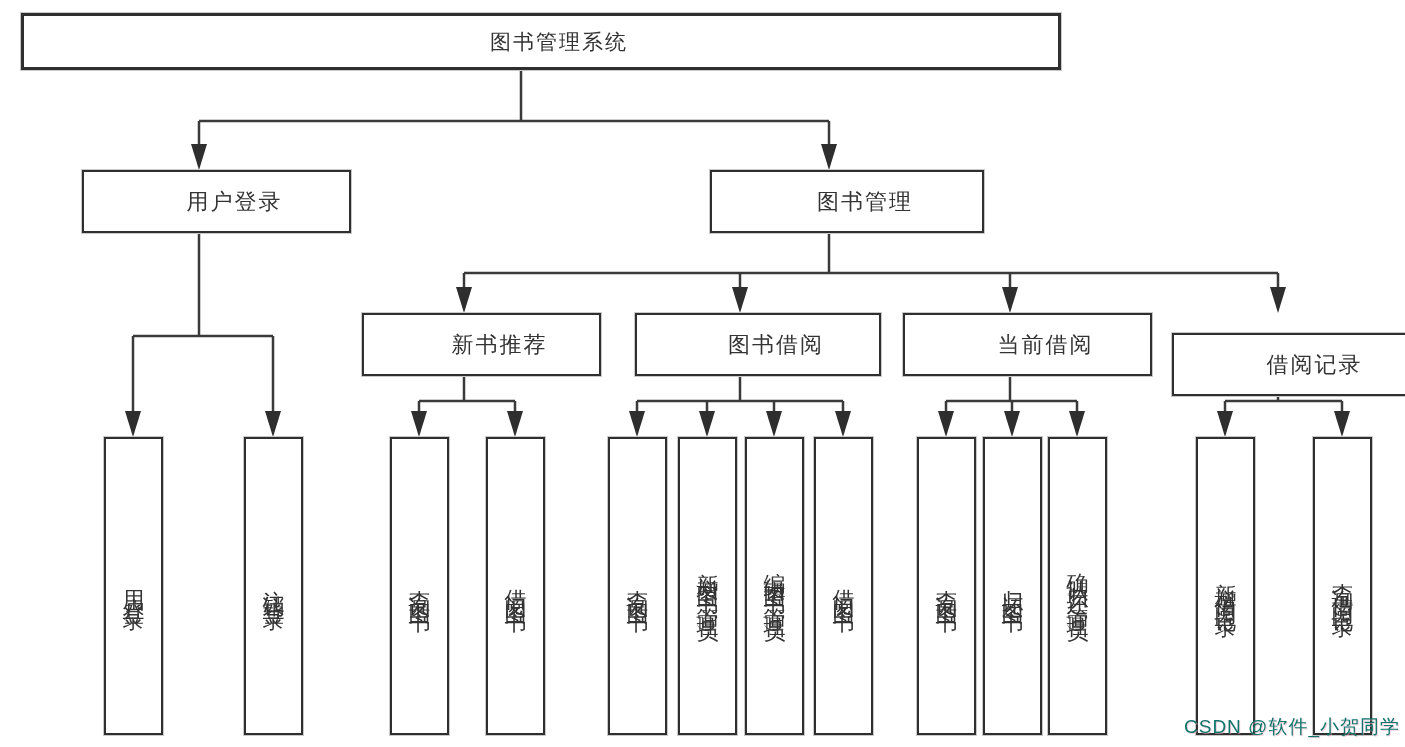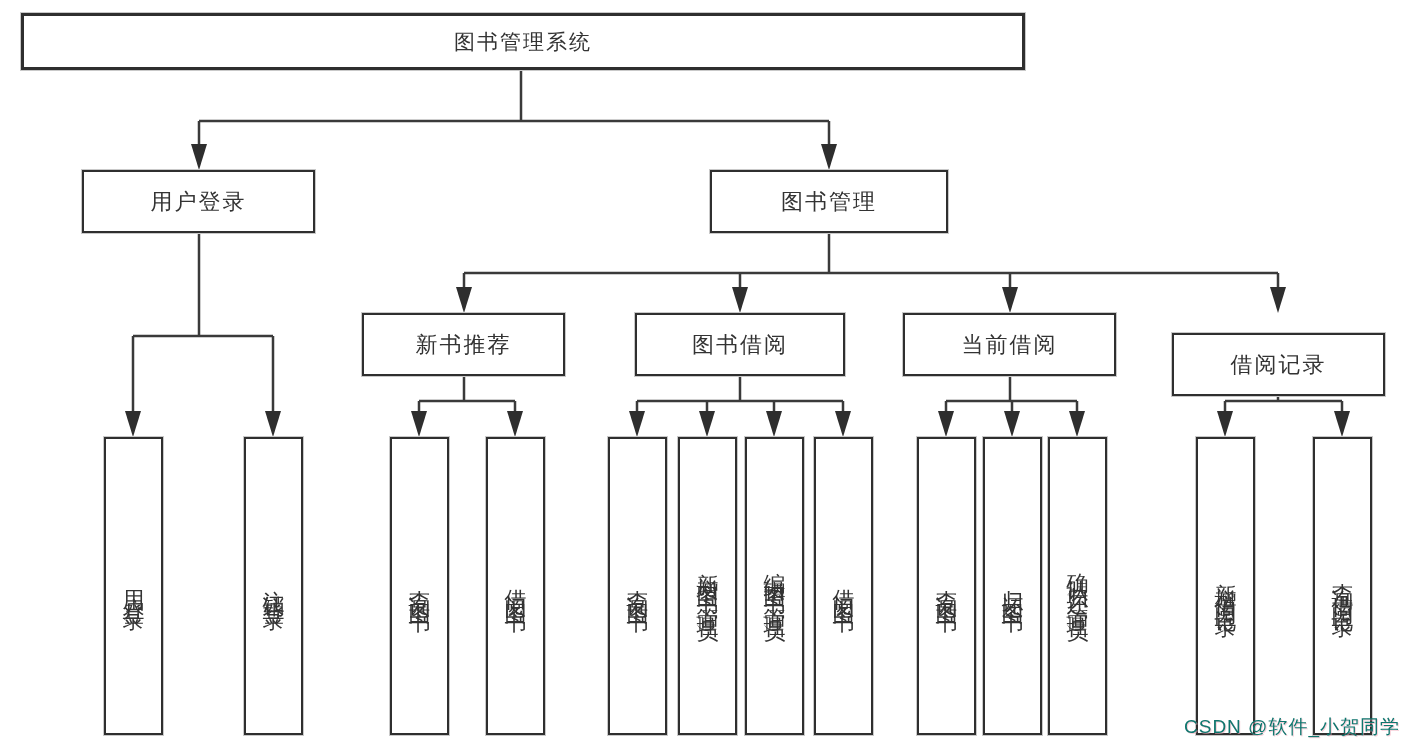--- a/index.html
+++ b/index.html
@@ -26,20 +26,21 @@
     display: flex;
     align-items: center;
     justify-content: center;
     color: #333333;
     box-sizing: content-box;
     box-shadow: 0 0 0 1px #c9c9c9;
   }
   .hbox {
     font-size: 22px;
     letter-spacing: 2px;
+    padding-left: 36px;
   }
   .root {
     left: 21px; top: 13px;
     width: 998px; height: 51px;
     border-width: 3px;
     font-size: 21px;
   }
   .leaf {
     top: 437px;
     width: 55px; height: 294px;

